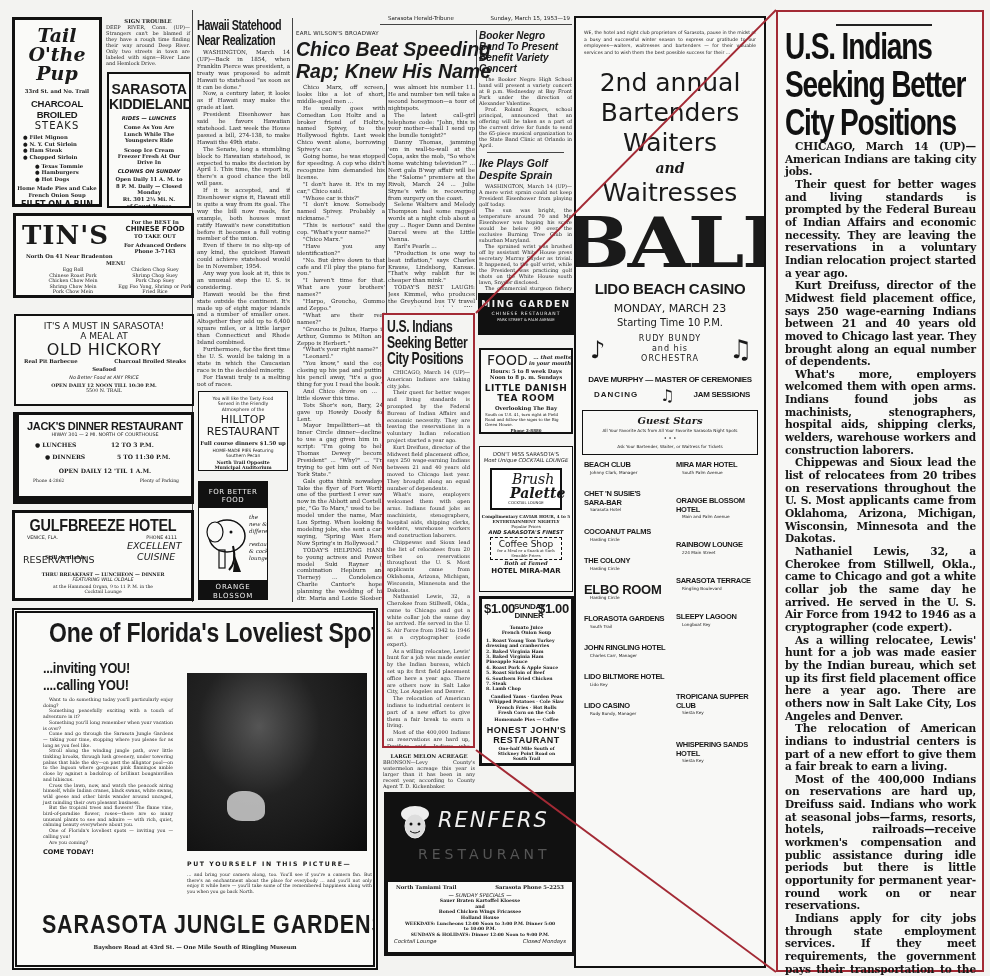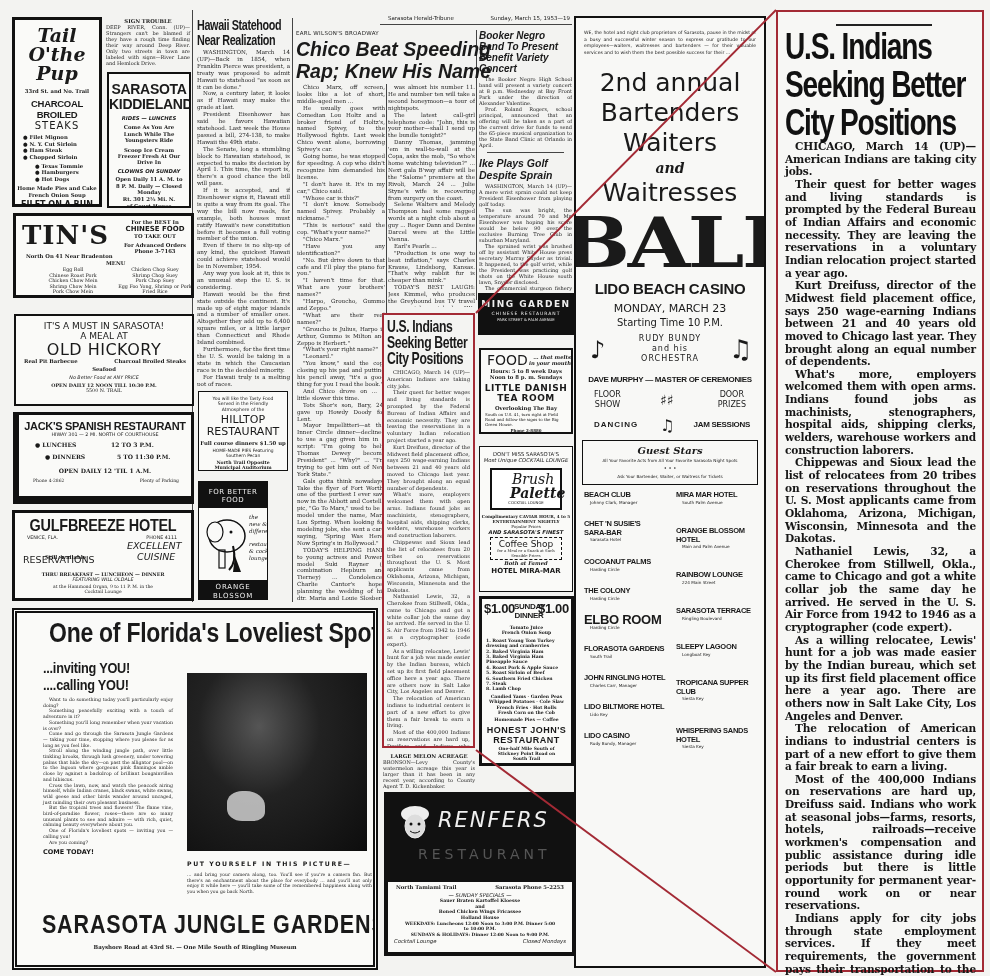--- a/index.html
+++ b/index.html
@@ -122,21 +122,21 @@
       <span class="tiny" style="position:absolute;left:8px;top:0;font-weight:bold;">Real Pit Barbecue</span>
       <span class="tiny" style="position:absolute;right:6px;top:0;font-weight:bold;">Charcoal Broiled Steaks</span>
     </div>
     <div class="tiny" style="font-weight:bold;">Seafood</div>
     <div class="tiny sans" style="font-style:italic;margin-top:3px;font-size:4.8px;">No Better Food at ANY PRICE</div>
     <div class="tiny" style="font-size:4.8px;font-weight:bold;">OPEN DAILY 12 NOON TILL 10:30 P.M.</div>
     <div class="tiny" style="font-size:4.8px;">5500 N. TRAIL</div>
   </div>
 
   <div class="ad heavy" style="left:13px;top:412px;width:181px;height:92px;border-width:3px 3px 8px 6px;">
-    <div class="cond" style="font-size:11px;margin-top:5px;">JACK'S SPANISH RESTAURANT</div>
+    <div class="cond" style="font-size:11px;margin-top:5px;">JACK'S DINNER RESTAURANT</div>
     <div class="tiny sans" style="font-size:4.8px;">HIWAY 301 — 2 MI. NORTH OF COURTHOUSE</div>
     <div style="position:relative;height:24px;margin-top:3px;">
       <div class="small" style="position:absolute;left:16px;top:0;font-weight:bold;">● <span>LUNCHES</span></div>
       <div class="small" style="position:absolute;left:92px;top:0;font-weight:bold;">12 TO 3 P.M.</div>
       <div class="small" style="position:absolute;left:26px;top:12px;font-weight:bold;">● <span>DINNERS</span></div>
       <div class="small" style="position:absolute;left:98px;top:12px;font-weight:bold;">5 TO 11:30 P.M.</div>
     </div>
     <div class="small" style="font-weight:bold;margin-top:2px;">OPEN DAILY 12 'TIL 1 A.M.</div>
     <div style="position:relative;height:8px;margin-top:3px;">
       <span class="tiny" style="position:absolute;left:14px;top:0;font-size:4.5px;">Phone 4-2862</span>
@@ -427,31 +427,20 @@
     <div style="position:relative;height:36px;margin-top:4px;">
       <span class="note-glyph" style="position:absolute;left:14px;top:2px;font-size:24px;">♪</span>
       <div class="sans" style="position:absolute;left:44px;right:44px;top:0;font-size:8px;line-height:10px;letter-spacing:1px;">
         <div>RUDY BUNDY</div>
         <div>and his</div>
         <div>ORCHESTRA</div>
       </div>
       <span class="note-glyph" style="position:absolute;right:12px;top:0;font-size:26px;">♫</span>
     </div>
     <div class="cond" style="font-size:8px;line-height:12px;margin-top:4px;">DAVE MURPHY — MASTER OF CEREMONIES</div>
-    <div style="position:relative;height:26px;margin-top:4px;">
-      <div class="sans" style="position:absolute;left:18px;top:0;font-size:8px;line-height:10px;">
-          <div>FLOOR</div>
-          <div>SHOW</div>
-        </div>
-      <span class="note-glyph" style="position:absolute;left:84px;top:2px;font-size:14px;font-weight:bold;">♯♯</span>
-      <div class="sans" style="position:absolute;right:18px;top:0;font-size:8px;line-height:10px;">
-          <div>DOOR</div>
-          <div>PRIZES</div>
-        </div>
-    </div>
     <div style="position:relative;height:18px;margin-top:2px;">
       <span class="cond" style="position:absolute;left:18px;top:2px;font-size:8px;letter-spacing:1px;">DANCING</span>
       <span class="note-glyph" style="position:absolute;left:84px;top:-2px;font-size:16px;">♫</span>
       <span class="cond" style="position:absolute;right:14px;top:2px;font-size:8px;">JAM SESSIONS</span>
     </div>
     <div style="margin:4px 6px 0;border:1.5px solid #111;padding:4px 4px 4px;">
       <div style="font-family:'DejaVu Serif',serif;font-style:italic;font-weight:bold;font-size:10px;">Guest Stars</div>
       <div class="tiny sans" style="font-size:4.2px;line-height:5px;margin:2px 10px 0;">All Your Favorite Acts from All Your Favorite Sarasota Night Spots</div>
       <div class="tiny" style="margin-top:2px;">• • •</div>
       <div class="tiny sans" style="font-size:4.2px;margin-top:2px;">Ask Your Bartender, Waiter, or Waitress for Tickets</div>
@@ -510,21 +499,21 @@
           </div>
         <div style="height:36px;">
             <div class="cond" style="font-size:7.5px;line-height:8.5px;">SARASOTA TERRACE</div>
             <div class="tiny sans" style="padding-left:6px;font-size:4.2px;">Ringling Boulevard</div>
           </div>
         <div style="height:36px;">
             <div class="cond" style="font-size:7.5px;line-height:8.5px;">SLEEPY LAGOON</div>
             <div class="tiny sans" style="padding-left:6px;font-size:4.2px;">Longboat Key</div>
           </div>
         <div style="height:48px;">
-            <div class="cond" style="font-size:7.5px;line-height:8.5px;width:76px;">TROPICANA SUPPER CLUB</div>
+            <div class="cond" style="font-size:7.5px;line-height:8.5px;width:76px;margin-top:44px;">TROPICANA SUPPER CLUB</div>
             <div class="tiny sans" style="padding-left:6px;font-size:4.2px;">Siesta Key</div>
           </div>
         <div style="height:36px;">
             <div class="cond" style="font-size:7.5px;line-height:8.5px;width:76px;">WHISPERING SANDS HOTEL</div>
             <div class="tiny sans" style="padding-left:6px;font-size:4.2px;">Siesta Key</div>
           </div>
       </div>
     </div>
   </div>
 </div>

